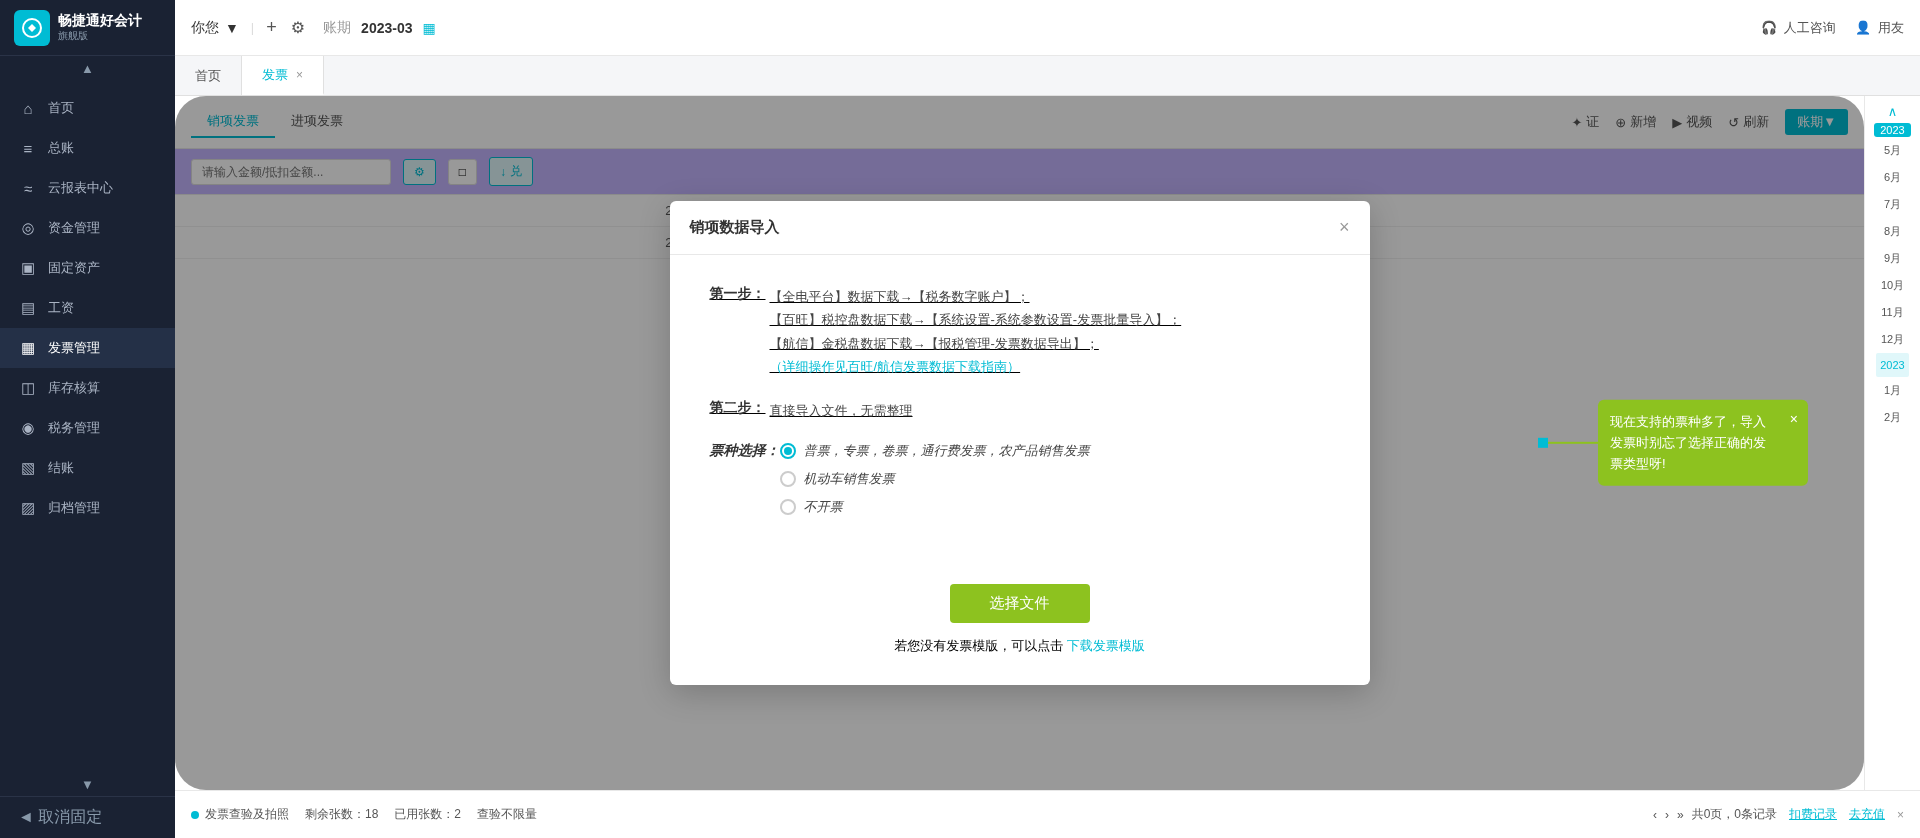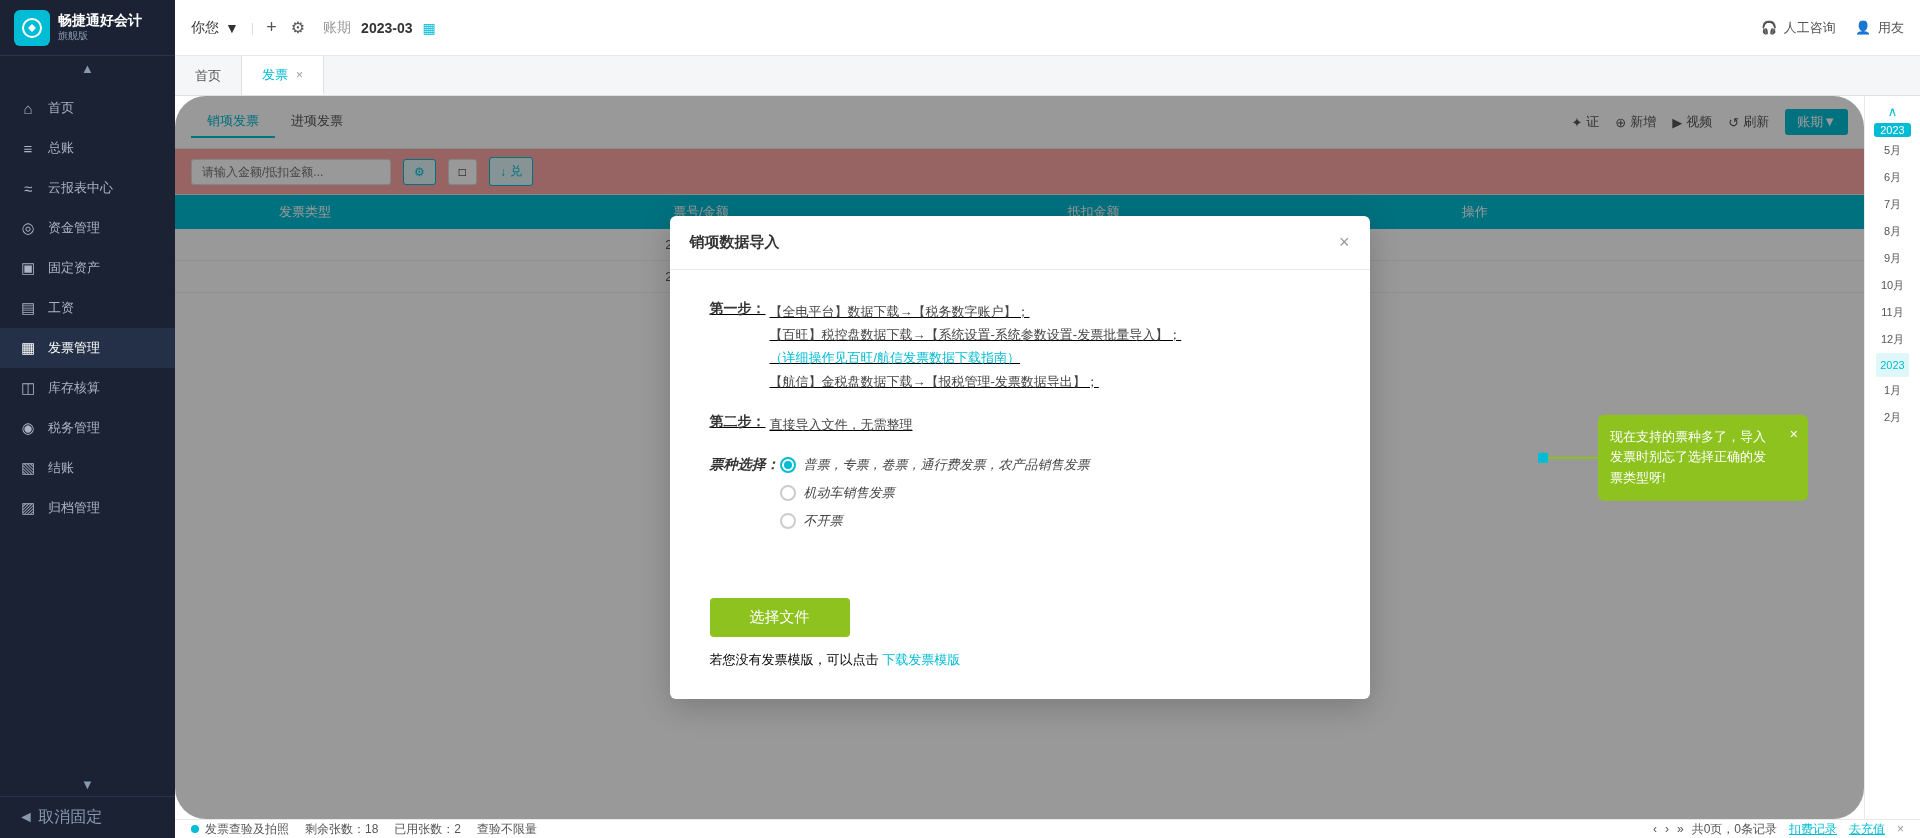--- a/index.html
+++ b/index.html
@@ -48,36 +48,36 @@
     
     .invoice-page { display: flex; flex-direction: column; height: 100%; }
     .invoice-header { background: white; padding: 10px 16px; border-bottom: 1px solid #e8e8e8; display: flex; align-items: center; justify-content: space-between; gap: 46px; }
     .invoice-tabs { display: flex; gap: 0; }
     .inv-tab { padding: 6px 16px; cursor: pointer; font-size: 13px; color: #555; border-bottom: 2px solid transparent; }
     .inv-tab.active { color: #00bcd4; border-bottom: 2px solid #00bcd4; }
     .invoice-actions { display: flex; align-items: center; gap: 16px; color: #555; font-size: 13px; }
     .action-btn { display: flex; align-items: center; gap: 4px; cursor: pointer; color: #555; }
     .btn-period { background: #00bcd4; color: white; padding: 4px 12px; border-radius: 3px; cursor: pointer; font-size: 13px; }
 
-    .invoice-toolbar { background: #fca5a5; padding: 8px 16px; border-bottom: 1px solid #e8e8e8; display: flex; align-items: center; gap: 12px; }
+    .invoice-toolbar { background: #c4b5fd; padding: 8px 16px; border-bottom: 1px solid #e8e8e8; display: flex; align-items: center; gap: 12px; }
     .search-input { border: 1px solid #ddd; border-radius: 3px; padding: 5px 10px; width: 200px; font-size: 12px; color: #999; }
     .toolbar-btn { border: 1px solid #ddd; background: white; padding: 5px 10px; border-radius: 3px; cursor: pointer; font-size: 12px; display: flex; align-items: center; gap: 4px; }
     .toolbar-btn.teal { background: #e0f7fa; border-color: #00bcd4; color: #00bcd4; }
 
     .invoice-table-header { background: #00bcd4; color: white; padding: 8px 16px; display: flex; align-items: center; gap: 0; font-size: 13px; }
     .th-cell { flex: 1; padding: 0 8px; }
 
     
     .right-panel { width: 56px; background: white; border-left: 1px solid #e8e8e8; display: flex; flex-direction: column; align-items: center; padding: 4px 0; overflow-y: auto; }
     .timeline-month { font-size: 11px; color: #555; padding: 6px 4px; cursor: pointer; text-align: center; }
     .timeline-month.highlight { background: #e0f7fa; border-radius: 2px; color: #00bcd4; }
     .timeline-up { color: #00bcd4; cursor: pointer; padding: 4px; }
 
     
-    .bottombar { height: 19px; background: white; border-top: 1px solid #e8e8e8; display: flex; align-items: center; padding: 0 16px; gap: 20px; font-size: 12px; color: #555; }
+    .bottombar { height: 48px; background: white; border-top: 1px solid #e8e8e8; display: flex; align-items: center; padding: 0 16px; gap: 20px; font-size: 12px; color: #555; }
     .bottom-left { display: flex; align-items: center; gap: 16px; }
     .bottom-right { margin-left: auto; display: flex; align-items: center; gap: 12px; }
     .invoice-badge { display: flex; align-items: center; gap: 6px; }
     .badge-dot { width: 8px; height: 8px; background: #00bcd4; border-radius: 50%; }
     .pagination { display: flex; align-items: center; gap: 8px; }
     .charge-link { color: #00bcd4; cursor: pointer; }
 
     
     .overlay { position: absolute; top: 0; left: 0; right: 0; bottom: 0; background: rgba(0,0,0,0.4); z-index: 100; display: flex; align-items: center; justify-content: center; border-radius: 31px; }
 
@@ -96,21 +96,21 @@
     .step-link { color: #00bcd4; text-decoration: none; }
 
     .ticket-choice { margin-bottom: 18px; font-style: italic; }
     .ticket-label { font-size: 14px; color: #333; font-weight: bold; margin-bottom: 10px; }
     .radio-group { display: flex; flex-direction: column; gap: 10px; }
     .radio-row { display: flex; align-items: center; gap: 8px; font-size: 13px; color: #444; }
     .radio-btn { width: 16px; height: 16px; border-radius: 50%; border: 2px solid #ccc; display: flex; align-items: center; justify-content: center; flex-shrink: 0; }
     .radio-btn.selected { border-color: #00bcd4; }
     .radio-btn.selected::after { content: ''; width: 8px; height: 8px; background: #00bcd4; border-radius: 50%; }
 
-    .modal-footer { display: flex; flex-direction: column; align-items: flex-start; padding: 20px 40px 30px; gap: 14px; }
+    .modal-footer { display: flex; flex-direction: column; align-items: center; padding: 20px 40px 30px; gap: 14px; }
     .select-file-btn { background: #8dc21f; color: white; border: none; border-radius: 4px; padding: 10px 40px; font-size: 15px; cursor: pointer; }
     .template-link { color: #00bcd4; text-decoration: none; cursor: pointer; }
 
     
     .year-badge { background: #00bcd4; color: white; border-radius: 3px; padding: 1px 6px; font-size: 11px; }
   </style>
 </head>
 <body>
 
 <div class="app-wrapper">
@@ -262,28 +262,20 @@
             </button>
             <button class="toolbar-btn">
               <span>□</span>
             </button>
             <button class="toolbar-btn teal">
               <span>↓</span>
               <span>兑</span>
             </button>
           </div>
 
-          <div class="invoice-table-header">
-            <div class="th-cell" style="max-width:40px;"></div>
-            <div class="th-cell" style="max-width:40px;"></div>
-            <div class="th-cell">发票类型</div>
-            <div class="th-cell">票号/金额</div>
-            <div class="th-cell">抵扣金额</div>
-            <div class="th-cell">操作</div>
-          </div>
 
           <div style="background:white;flex:1;">
             <div style="display:flex;align-items:center;padding:8px 16px;border-bottom:1px solid #f0f0f0;color:#555;">
               <div style="flex:1;max-width:40px;"></div>
               <div style="flex:1;max-width:40px;"></div>
               <div style="flex:1;"></div>
               <div style="flex:1;">2023.03</div>
               <div style="flex:1;"></div>
               <div style="flex:1;"></div>
             </div>
@@ -305,24 +297,24 @@
               <span class="modal-close">×</span>
             </div>
             <div class="modal-body">
 
               <div class="step-block">
                 <div class="step-line">
                   <span class="step-label">第一步：</span>
                   <div class="step-content">
                     <div>【全电平台】数据下载→【税务数字账户】；</div>
                     <div>【百旺】税控盘数据下载→【系统设置-系统参数设置-发票批量导入】；</div>
+                    <div>【航信】金税盘数据下载→【报税管理-发票数据导出】；</div>
                     <div>
                       <a class="step-link" href="#">（详细操作见百旺/航信发票数据下载指南）</a>
                     </div>
-                    <div>【航信】金税盘数据下载→【报税管理-发票数据导出】；</div>
                   </div>
                 </div>
               </div>
 
               <div class="step-block">
                 <div class="step-line">
                   <span class="step-label">第二步：</span>
                   <span class="step-content">直接导入文件，无需整理</span>
                 </div>
               </div>

